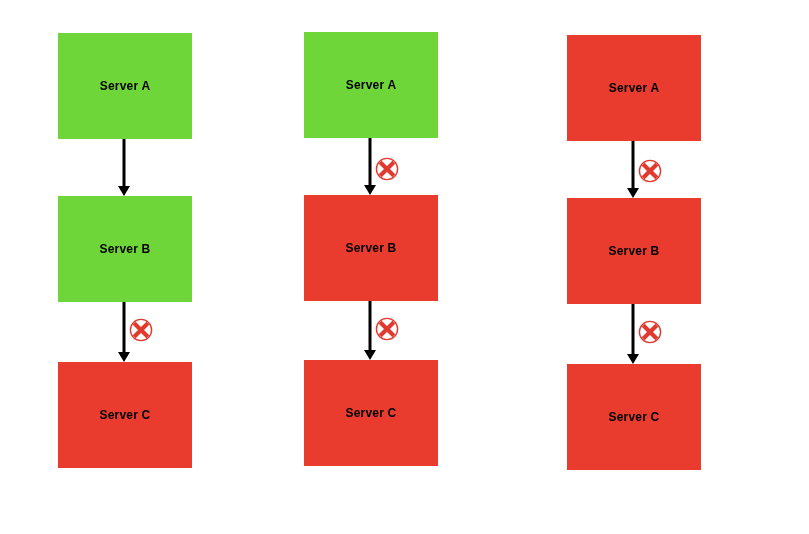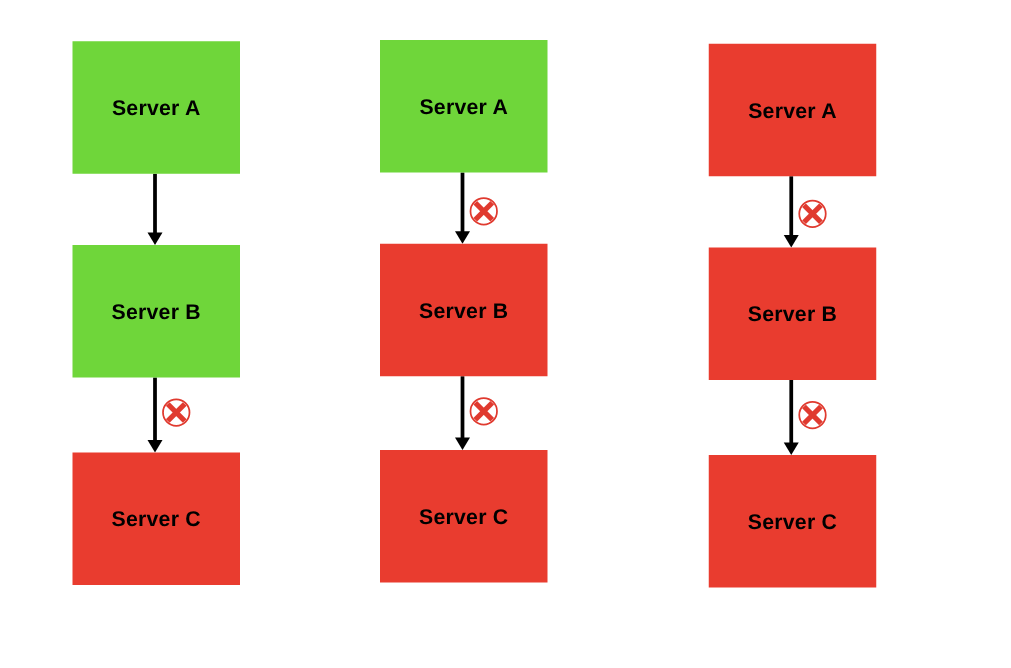--- a/index.html
+++ b/index.html
@@ -26,21 +26,21 @@
     position: absolute;
     display: flex;
     align-items: center;
     justify-content: center;
     box-sizing: border-box;
     border: 0;
   }
   .node-label {
     font-family: "Liberation Sans", sans-serif;
     font-weight: bold;
-    font-size: 17px;
+    font-size: 12px;
     line-height: 1;
     color: #000000;
     letter-spacing: 0.2px;
     white-space: nowrap;
   }
   .edge {
     position: absolute;
   }
   .edge svg {
     display: block;

